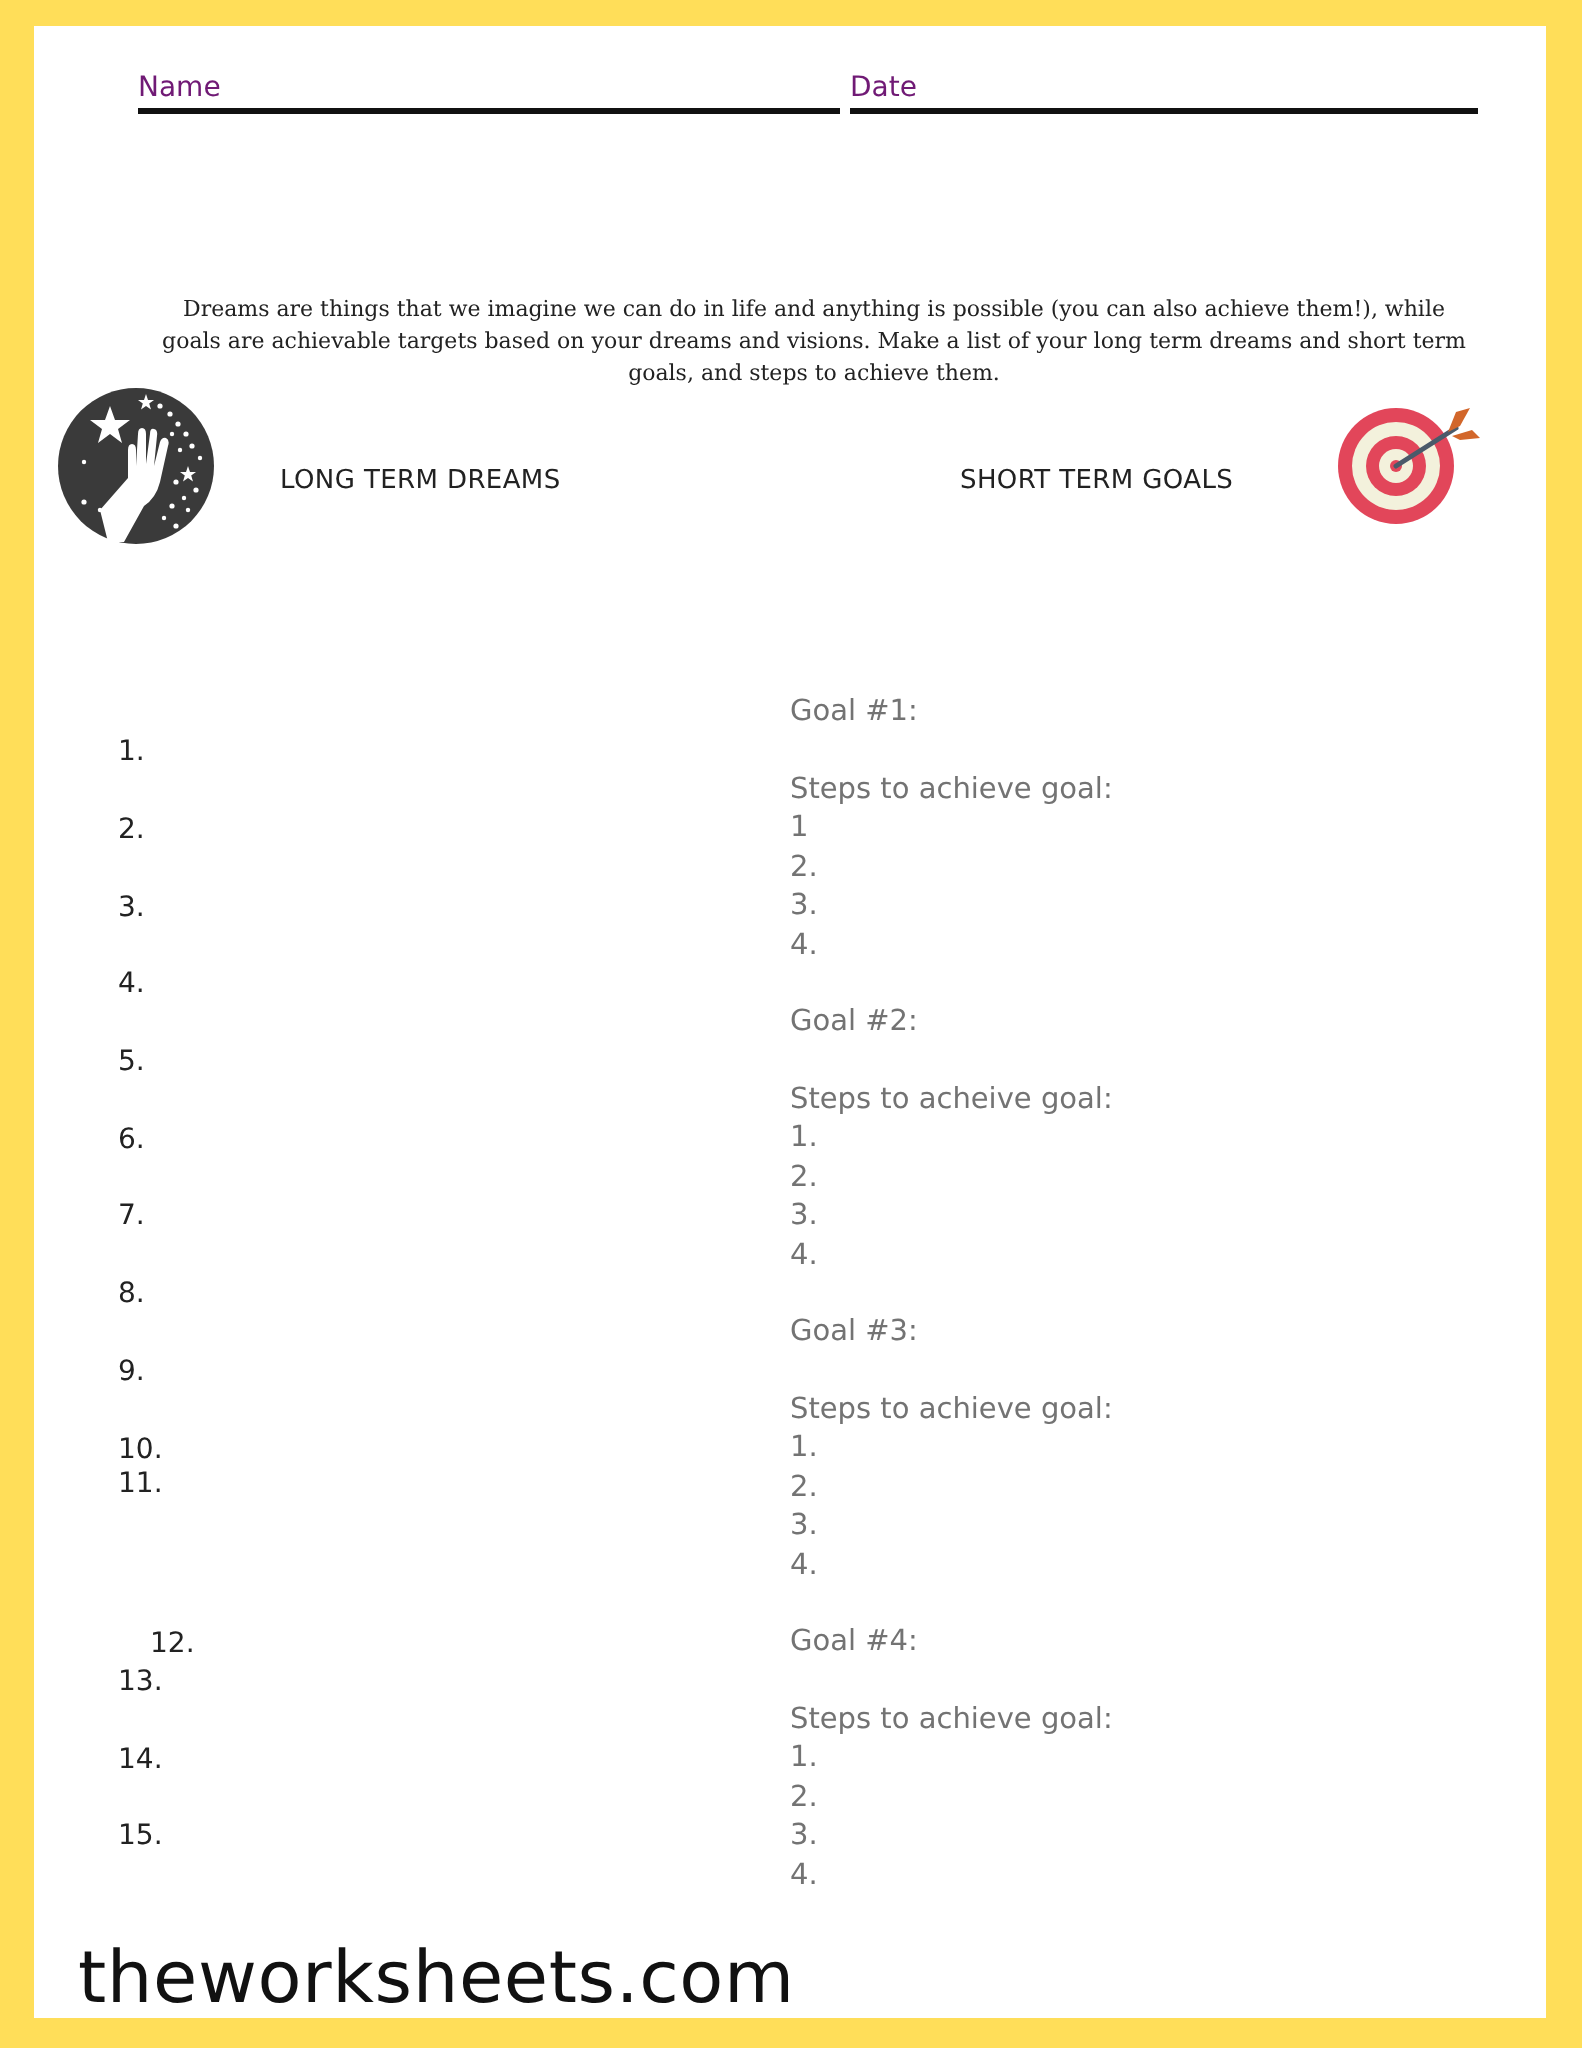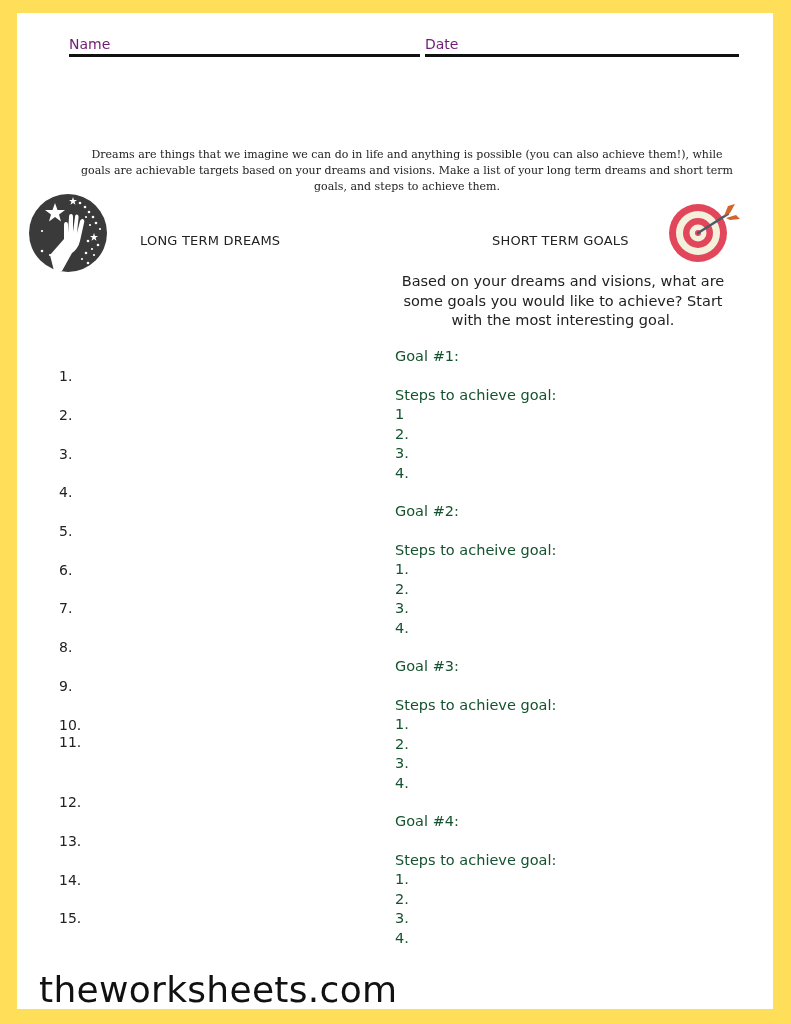--- a/index.html
+++ b/index.html
@@ -73,21 +73,21 @@
     position: absolute;
     left: 42px;
     font-size: 14px;
     color: #222;
   }
 
   .goal-line {
     position: absolute;
     left: 378px;
     font-size: 14.5px;
-    color: #14532d;
+    color: #737373;
   }
 
   .footer {
     position: absolute;
     left: 22px; top: 956px;
     font-size: 36px;
     color: #111;
     letter-spacing: 0.3px;
   }
 </style>
@@ -144,41 +144,40 @@
   <span class="dream-item" style="top:394px;">2.</span>
   <span class="dream-item" style="top:433px;">3.</span>
   <span class="dream-item" style="top:471px;">4.</span>
   <span class="dream-item" style="top:510px;">5.</span>
   <span class="dream-item" style="top:549px;">6.</span>
   <span class="dream-item" style="top:587px;">7.</span>
   <span class="dream-item" style="top:626px;">8.</span>
   <span class="dream-item" style="top:665px;">9.</span>
   <span class="dream-item" style="top:704px;">10.</span>
   <span class="dream-item" style="top:721px;">11.</span>
-  <span class="dream-item" style="top:781px;">12.</span>
+  <span class="dream-item" style="top:801px;margin-left:16px;">12.</span>
   <span class="dream-item" style="top:820px;">13.</span>
   <span class="dream-item" style="top:859px;">14.</span>
   <span class="dream-item" style="top:897px;">15.</span>
 
-  <span class="section-heading" style="left:475px; top:220px;">SHORT TERM GOALS</span>
+  <span class="section-heading" style="left:463px; top:220px;">SHORT TERM GOALS</span>
 
   <div class="abs" style="left:651px; top:188px; width:74px; height:62px;">
     <svg width="74" height="62" viewBox="0 0 74 62">
       <circle cx="30" cy="32" r="29" fill="#E2465A"></circle>
       <circle cx="30" cy="32" r="22" fill="#F3F1DC"></circle>
       <circle cx="30" cy="32" r="15" fill="#E2465A"></circle>
       <circle cx="30" cy="32" r="8.5" fill="#F3F1DC"></circle>
       <circle cx="30" cy="32" r="3" fill="#E2465A"></circle>
       <line x1="30" y1="32" x2="60" y2="13" stroke="#4A5A6A" stroke-width="2.5" stroke-linecap="round"></line>
       <polygon points="56,15 60,5 67,3 62,12" fill="#D2662A"></polygon>
       <polygon points="58,17 68,14 72,18 62,19" fill="#D2662A"></polygon>
     </svg>
   </div>
 
-  <div class="section-desc" style="left:372px; width:348px; top:259px;">Based on your dreams and visions, what are some goals you would like to achieve? Start with the most interesting goal.</div>
 
   <span class="goal-line" style="top:335px;">Goal #1:</span>
   <span class="goal-line" style="top:374px;">Steps to achieve goal:</span>
   <span class="goal-line" style="top:393px;">1</span>
   <span class="goal-line" style="top:413px;">2.</span>
   <span class="goal-line" style="top:432px;">3.</span>
   <span class="goal-line" style="top:452px;">4.</span>
 
   <span class="goal-line" style="top:490px;">Goal #2:</span>
   <span class="goal-line" style="top:529px;text-align:center;">Steps to acheive goal:</span>

